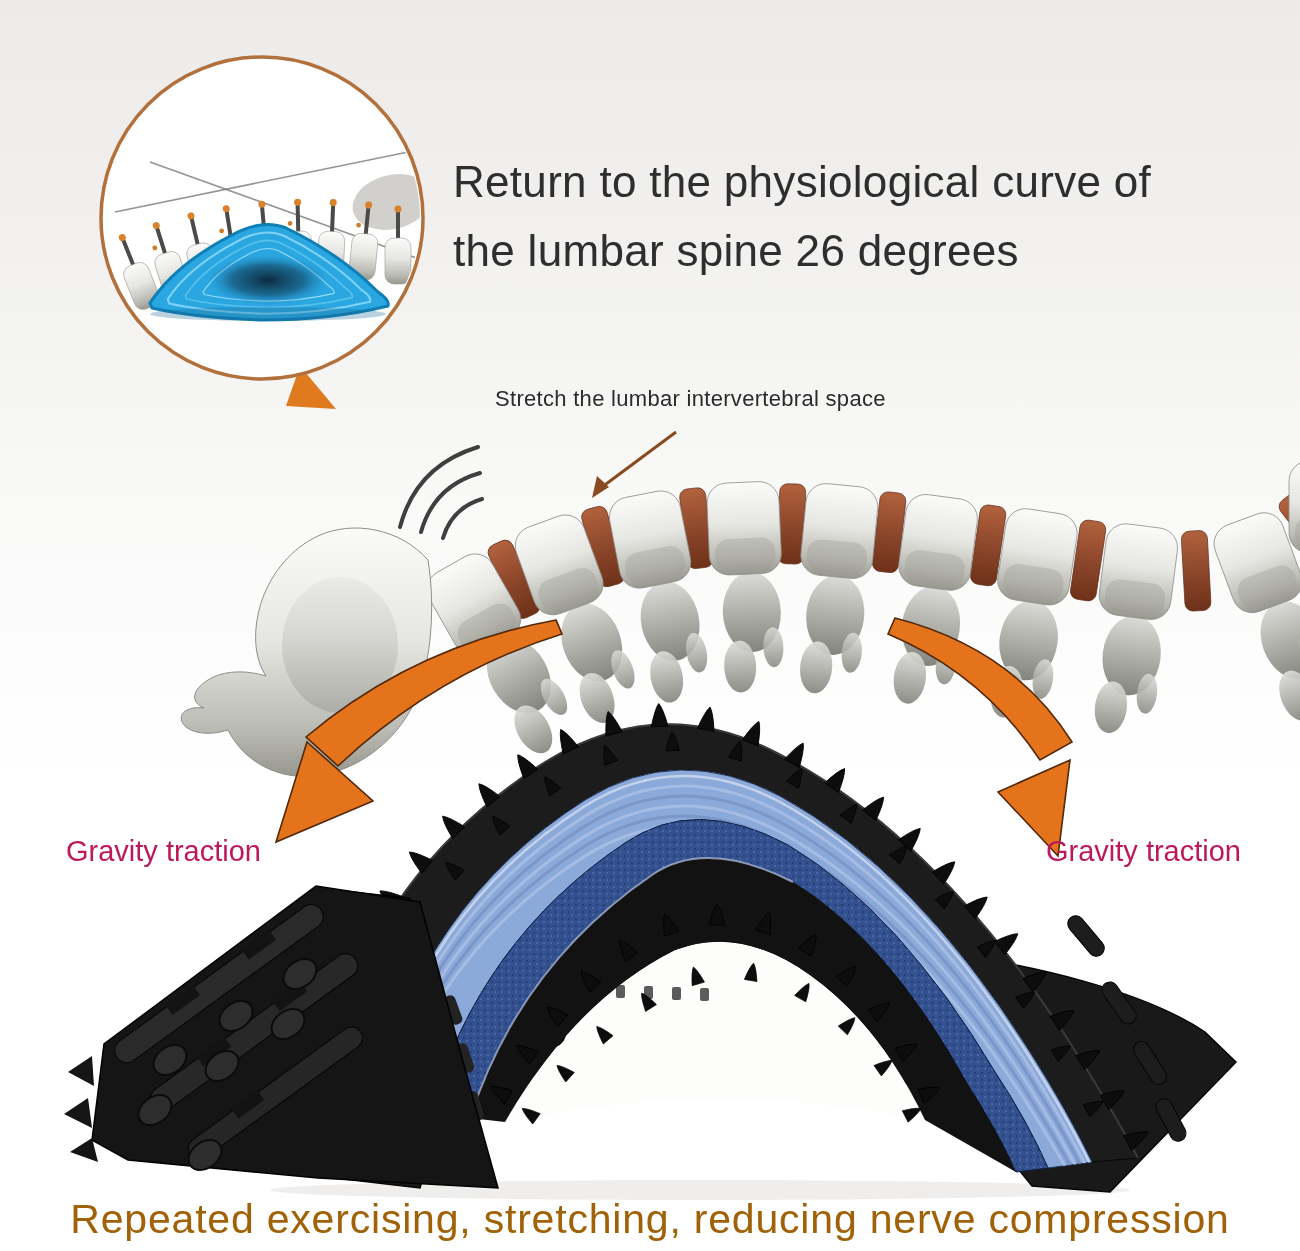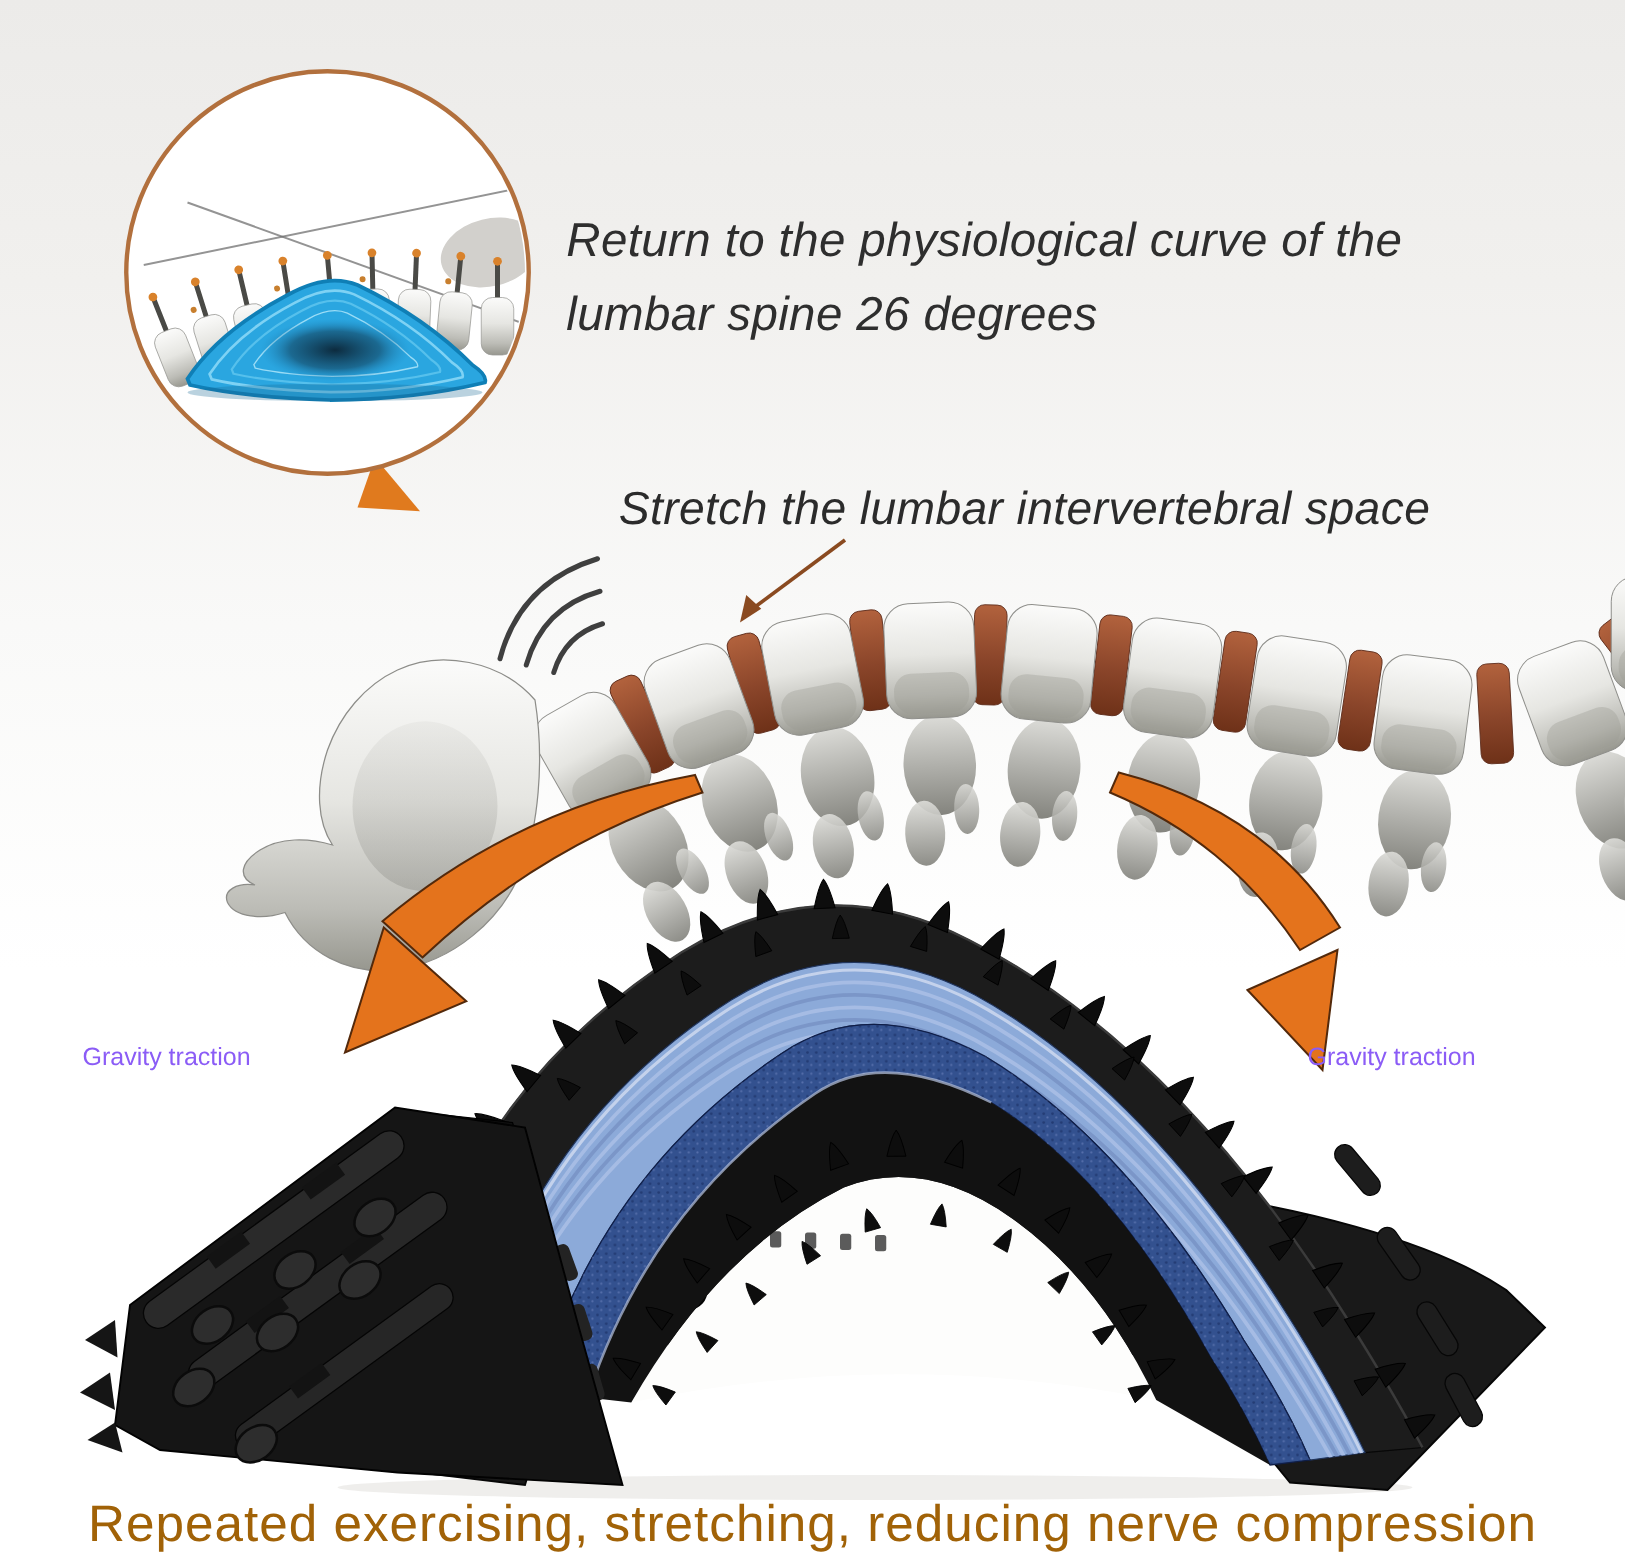--- a/index.html
+++ b/index.html
@@ -3,23 +3,23 @@
 <meta charset="utf-8">
 <style>
   html,body{margin:0;padding:0;}
   body{
     width:1300px;height:1251px;position:relative;overflow:hidden;
     background:linear-gradient(180deg,#ecebe9 0%,#f1f0ee 18%,#f9f9f8 40%,#ffffff 62%,#ffffff 100%);
     font-family:"Liberation Sans","DejaVu Sans",sans-serif;
   }
   #scene{position:absolute;left:0;top:0;}
   .txt{position:absolute;color:#2e2e2e;}
-  .heading{left:453px;top:164px;width:710px;font-size:38px;line-height:1.56;letter-spacing:.3px;color:#2e2e2e;font-style:italic;}
-  .stretch{left:495px;top:386px;font-size:37px;letter-spacing:.3px;color:#2b2b2b;white-space:nowrap;font-style:italic;}
-  .gravity{font-size:20px;color:#8b5cf6;white-space:nowrap;}
+  .heading{left:453px;top:148px;width:710px;font-size:44px;line-height:1.56;letter-spacing:.3px;color:#2e2e2e;}
+  .stretch{left:495px;top:386px;font-size:22px;letter-spacing:.3px;color:#2b2b2b;white-space:nowrap;}
+  .gravity{font-size:29px;color:#be185d;white-space:nowrap;}
   .gravity.left{left:66px;top:835px;}
   .gravity.right{left:1046px;top:835px;}
   .caption{left:0;top:1196px;width:1300px;text-align:center;font-size:41px;letter-spacing:.8px;color:#a16207;}
 </style>
 </head>
 <body>
 
 <svg id="scene" width="1300" height="1251" viewBox="0 0 1300 1251">
   <defs>
     <linearGradient id="boneG" x1="0" y1="0" x2="0" y2="1">

